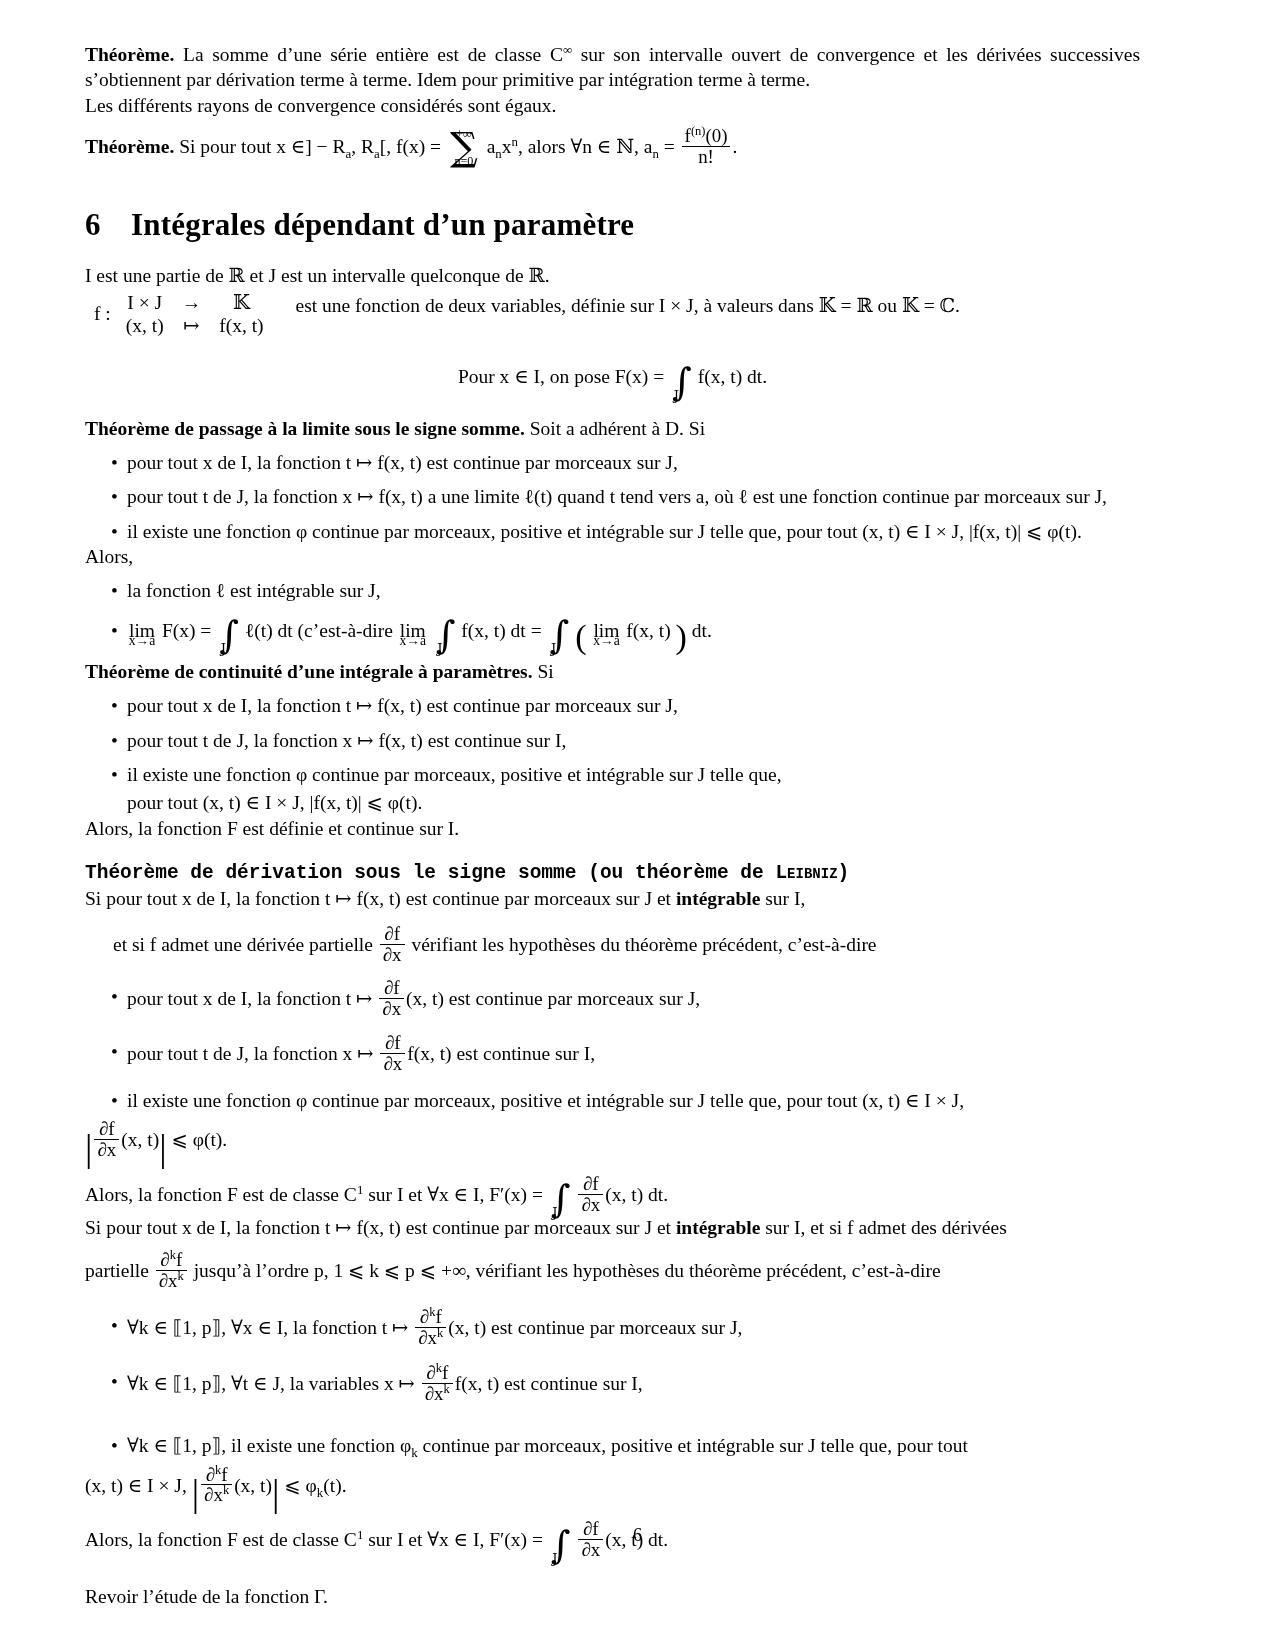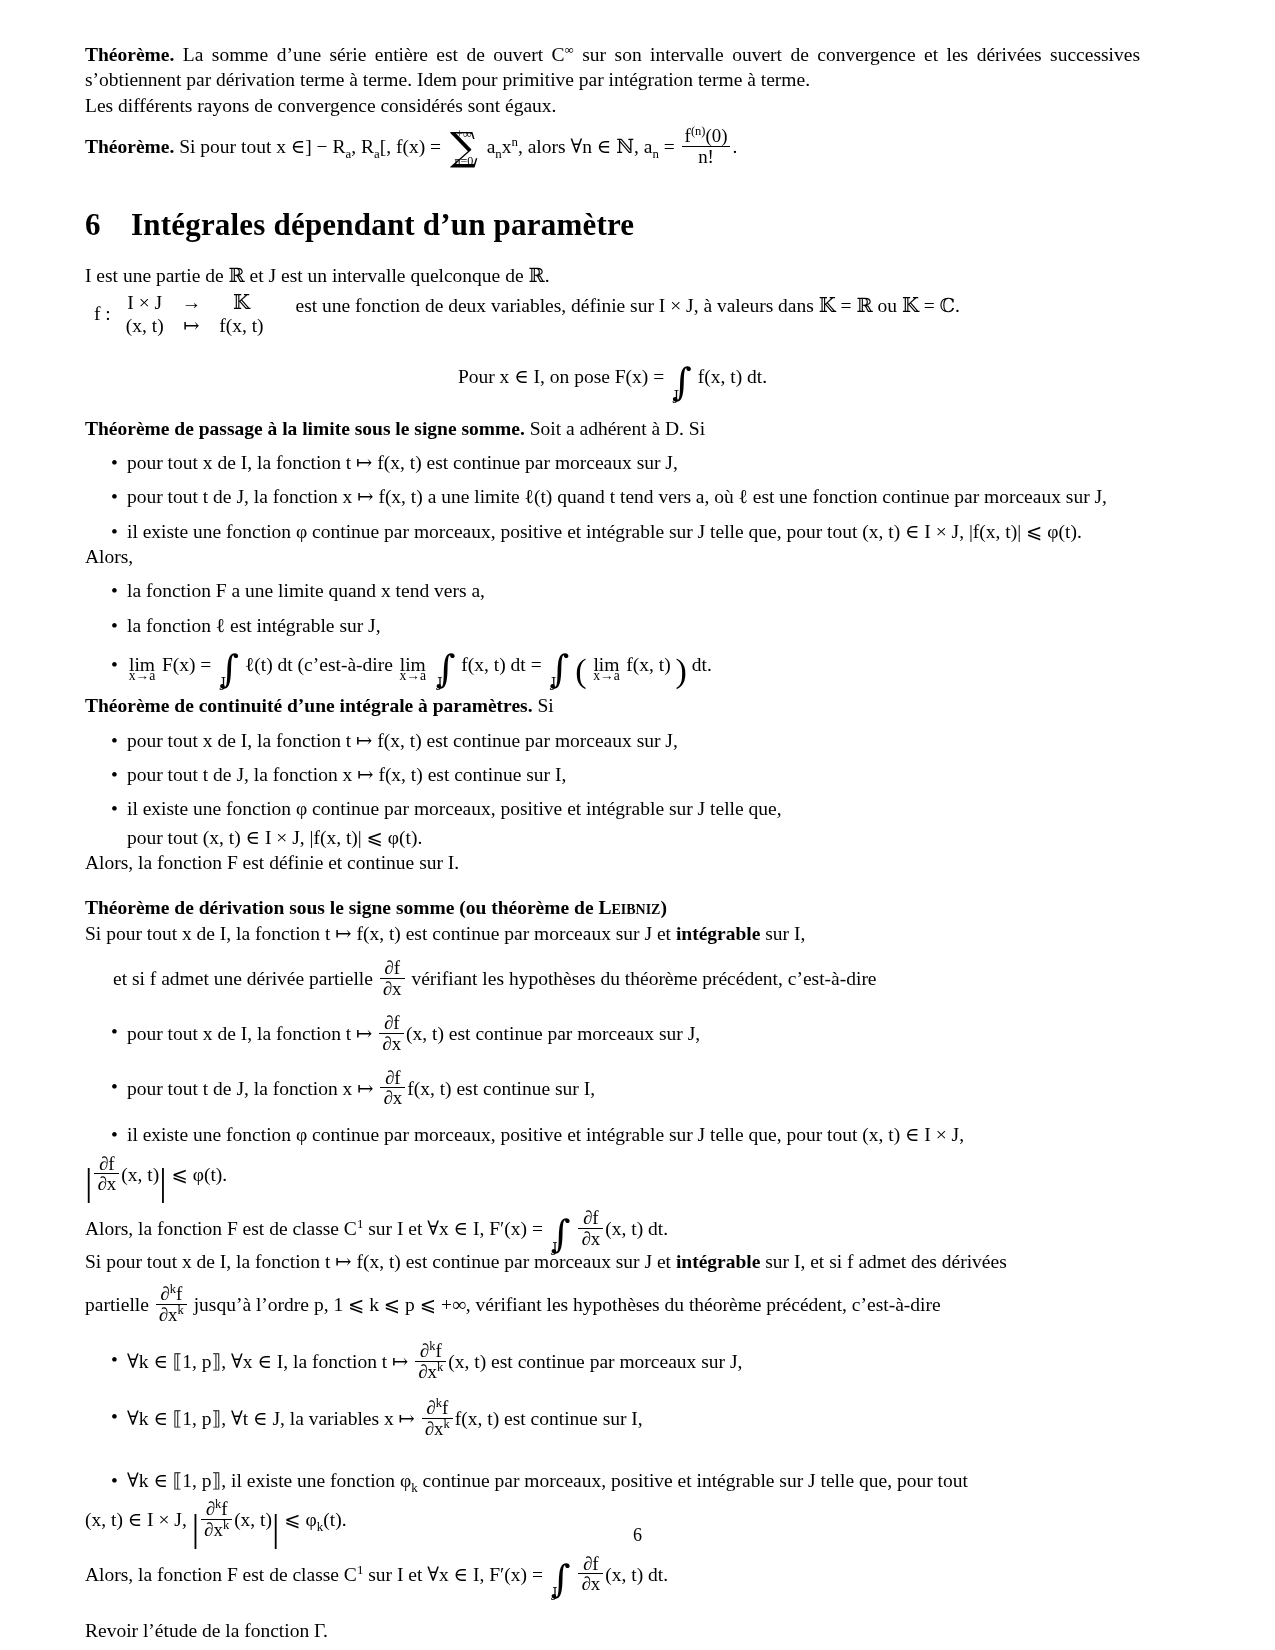--- a/index.html
+++ b/index.html
@@ -135,21 +135,21 @@
   }
 </style>
 </head>
 <body>
 
 <div class="page">
   <div class="content">
 
     <div class="p just">
       <span class="bf">Théorème.</span>
-      <span>La somme d’une série entière est de ouvert C</span><span class="sup">∞</span><span> sur son intervalle ouvert de convergence et les dérivées successives s’obtiennent par dérivation terme à terme. Idem pour primitive par intégration terme à terme.</span>
+      <span>La somme d’une série entière est de classe C</span><span class="sup">∞</span><span> sur son intervalle ouvert de convergence et les dérivées successives s’obtiennent par dérivation terme à terme. Idem pour primitive par intégration terme à terme.</span>
     </div>
     <div class="p nojust">Les différents rayons de convergence considérés sont égaux.</div>
 
     <div class="p nojust taller" style="margin-top:8px;">
       <span class="bf">Théorème.</span>
       <span>Si pour tout x ∈] − R</span><span class="sub">a</span><span>, R</span><span class="sub">a</span><span>[, f(x) =</span>
       <span class="sum">
         <span class="top">+∞</span>
         <span class="big">∑</span>
         <span class="bot">n=0</span>
@@ -207,24 +207,20 @@
       <span class="dot bullet"></span>
       <span>pour tout t de J, la fonction x ↦ f(x, t) a une limite ℓ(t) quand t tend vers a, où ℓ est une fonction continue par morceaux sur J,</span>
     </div>
     <div class="bl just">
       <span class="dot bullet"></span>
       <span>il existe une fonction φ continue par morceaux, positive et intégrable sur J telle que, pour tout (x, t) ∈ I × J, |f(x, t)| ⩽ φ(t).</span>
     </div>
     <div class="p nojust">Alors,</div>
     <div class="bl nojust">
       <span class="dot bullet"></span>
-      <span>la fonction F a une limite quand x tend vers a,</span>
-    </div>
-    <div class="bl nojust">
-      <span class="dot bullet"></span>
       <span>la fonction ℓ est intégrable sur J,</span>
     </div>
     <div class="bl nojust" style="margin-top:16px; line-height:1.1;">
       <span class="dot bullet"></span>
       <span class="lim"><span>lim</span><span class="bot">x→a</span></span>
       <span>F(x) =</span>
       <span class="intg">∫<span class="lim-b">J</span></span>
       <span>ℓ(t) dt (c’est-à-dire</span>
       <span class="lim"><span>lim</span><span class="bot">x→a</span></span>
       <span class="intg">∫<span class="lim-b">J</span></span>
@@ -251,21 +247,21 @@
     </div>
     <div class="bl nojust">
       <span class="dot bullet"></span>
       <span>il existe une fonction φ continue par morceaux, positive et intégrable sur J telle que,</span>
     </div>
     <div class="bl nojust" style="margin-top:3px;">
       <span>pour tout (x, t) ∈ I × J, |f(x, t)| ⩽ φ(t).</span>
     </div>
     <div class="p nojust">Alors, la fonction F est définie et continue sur I.</div>
 
-    <div class="p nojust" style="margin-top:20px;">
+    <div class="p nojust" style="margin-top:20px;font-family:Liberation Mono, monospace;">
       <span class="bf">Théorème de dérivation sous le signe somme (ou théorème de </span><span class="bf sc">Leibniz</span><span class="bf">)</span>
     </div>
     <div class="p nojust">
       <span>Si pour tout x de I, la fonction t ↦ f(x, t) est continue par morceaux sur J et </span><span class="bf">intégrable</span><span> sur I,</span>
     </div>
     <div class="p nojust indent tall" style="margin-top:12px; padding-left:28px;">
       <span>et si f admet une dérivée partielle</span>
       <span class="frac">
         <span class="num">∂f</span>
         <span class="den">∂x</span>

